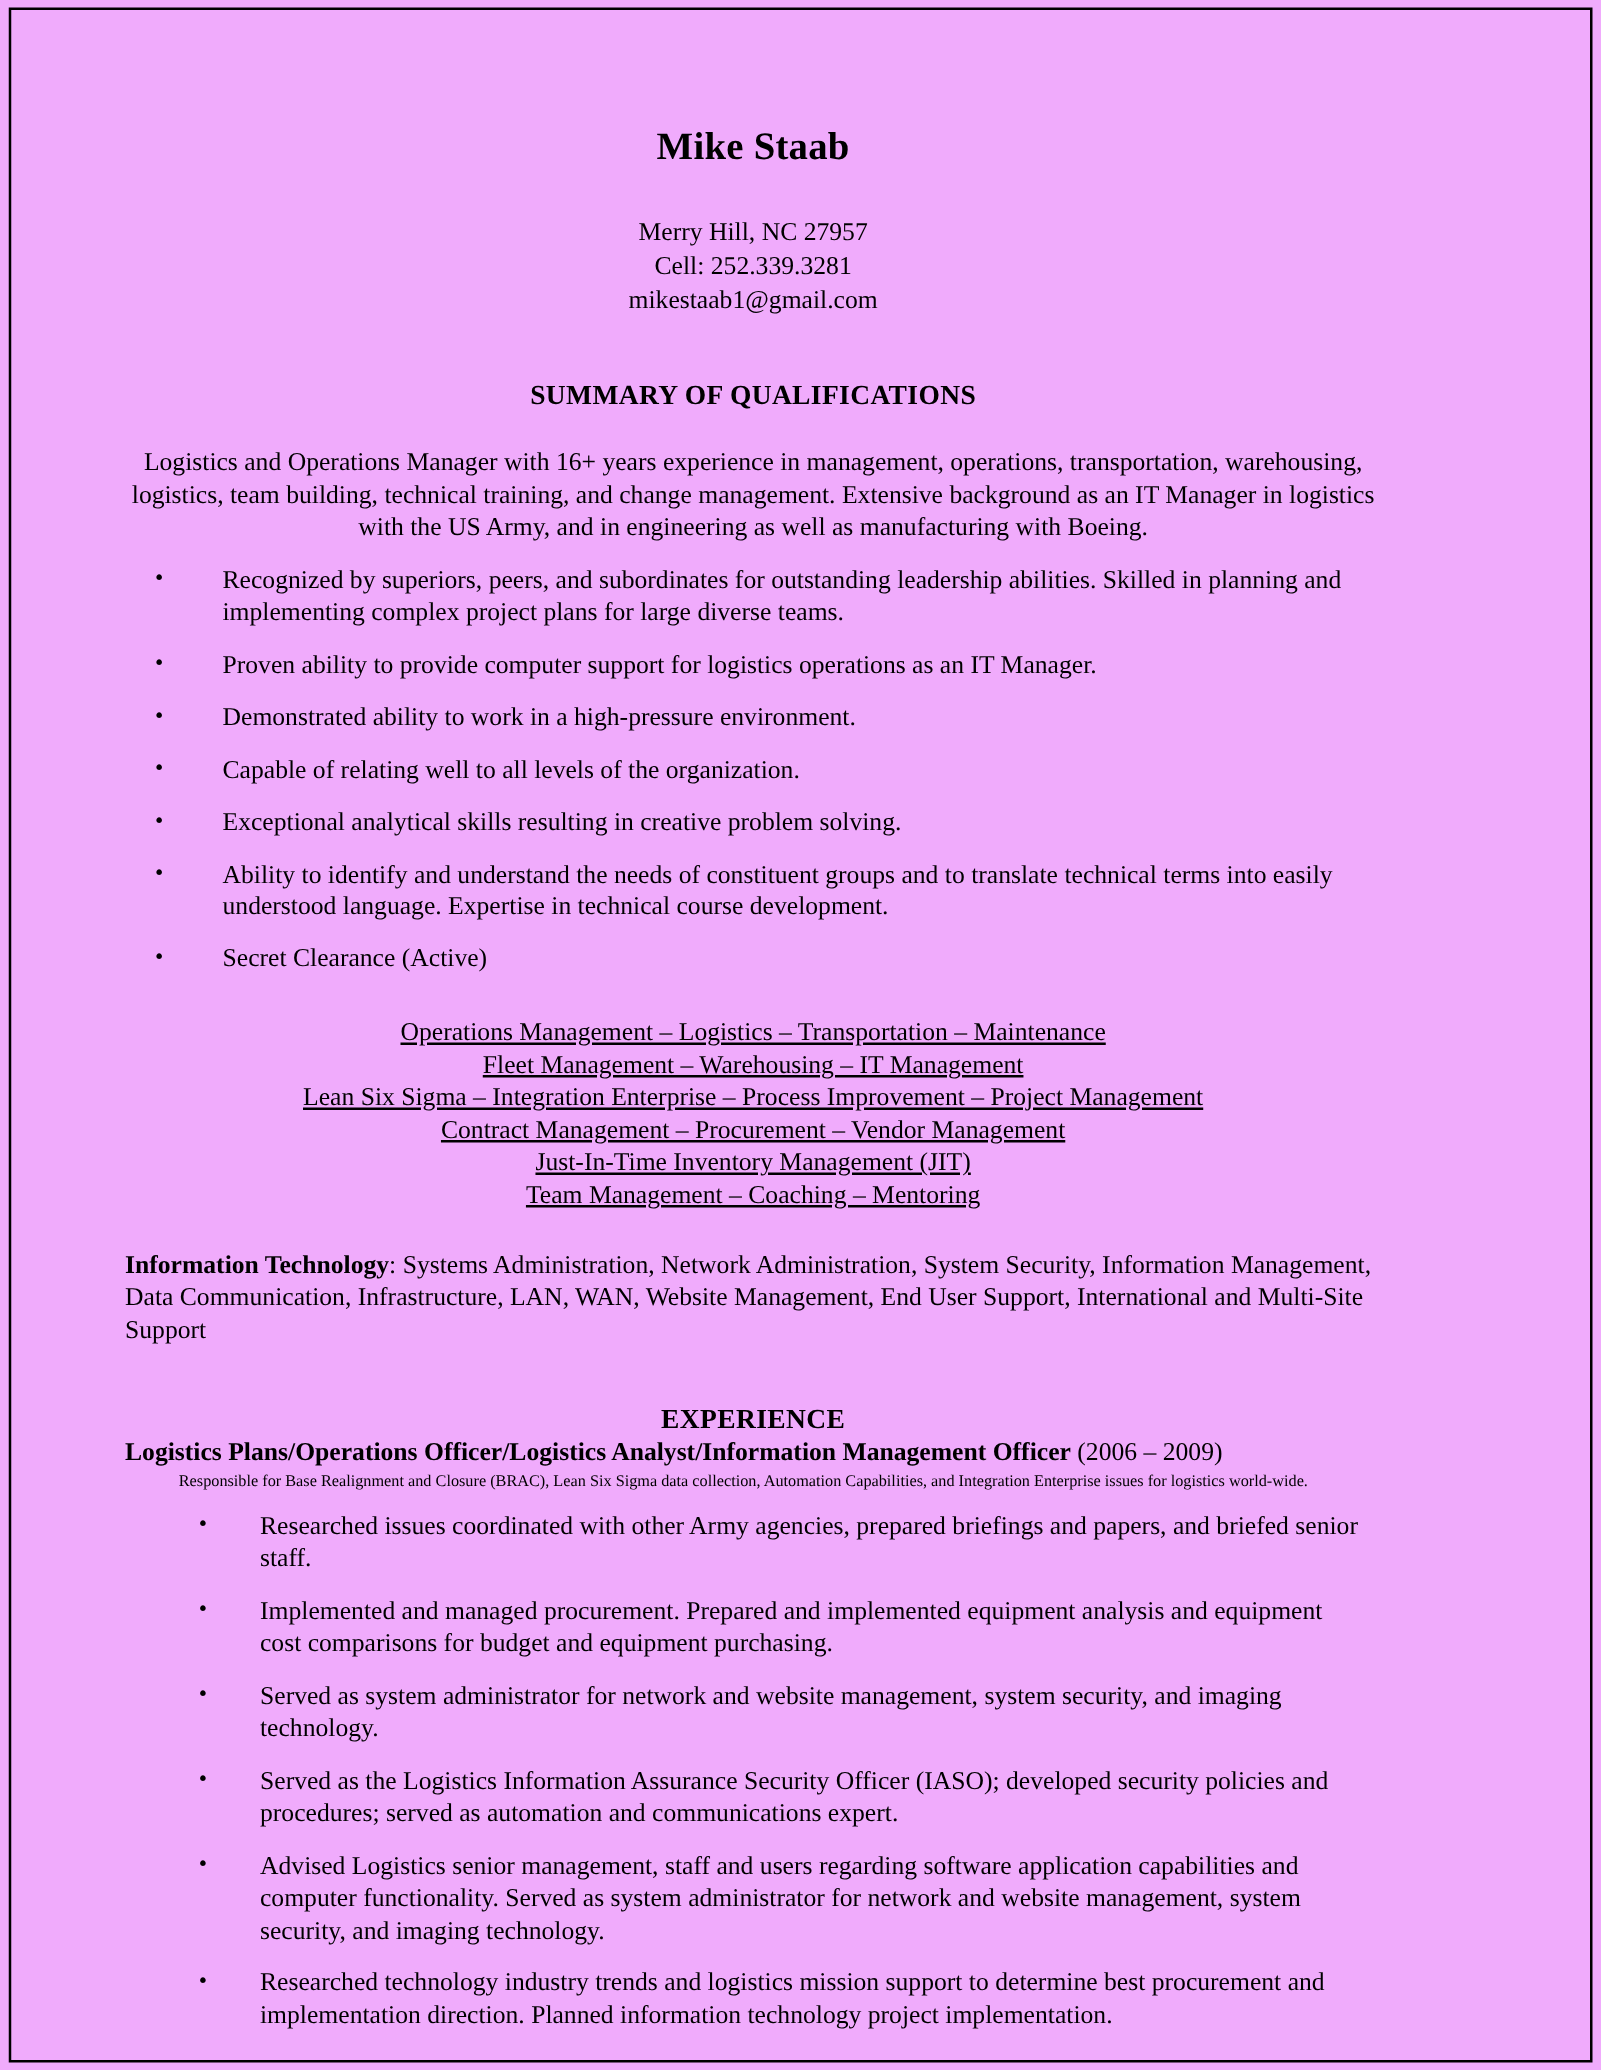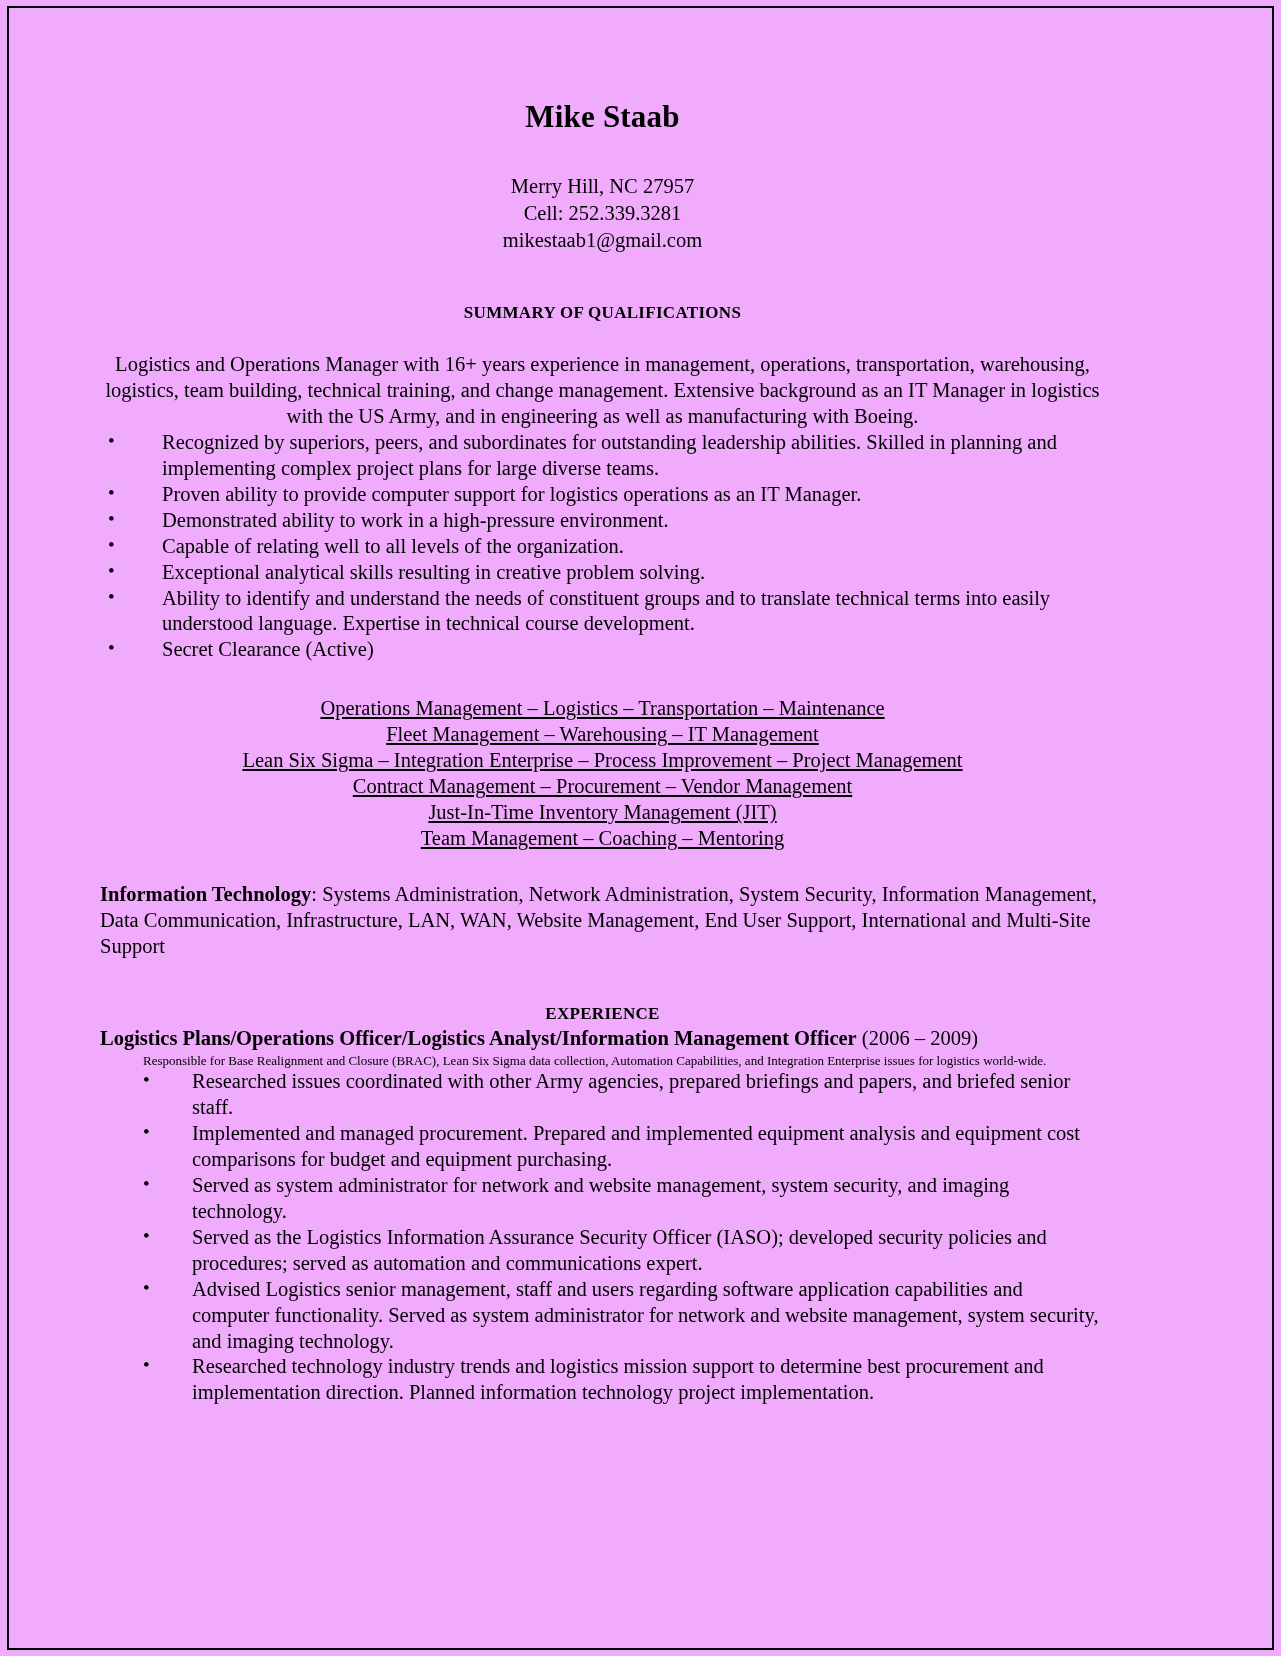--- a/index.html
+++ b/index.html
@@ -51,21 +51,21 @@
     font-size: 20.5px;
     line-height: 1.32;
     margin-top: 39px;
   }
   .contact div { white-space: nowrap; }
 
   
   .section-title {
     text-align: center;
     font-weight: bold;
-    font-size: 17px;
+    font-size: 22px;
     letter-spacing: 0.3px;
   }
   .section-title.summary { margin-top: 49px; }
   .section-title.experience { margin-top: 44px; }
 
   
   .para {
     font-size: 20.5px;
     line-height: 1.265;
     text-align: center;
@@ -75,21 +75,21 @@
   ul.bullets {
     list-style: none;
     margin: 0;
     padding: 0;
     font-size: 20.5px;
     line-height: 1.265;
   }
   ul.bullets > li {
     position: relative;
     padding-left: 62px;
-    margin: 0;
+    margin: 16px;
   }
   ul.bullets > li::before {
     content: "\2022";
     position: absolute;
     left: 8px;
     top: -1px;
     font-size: 19px;
   }
   
   ul.bullets.indent > li { padding-left: 92px; }

